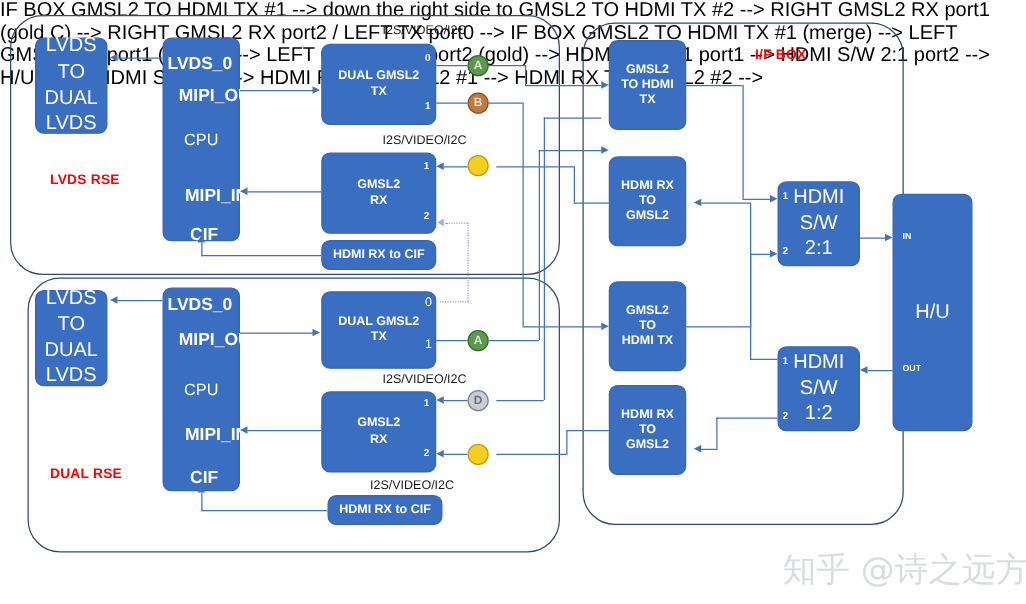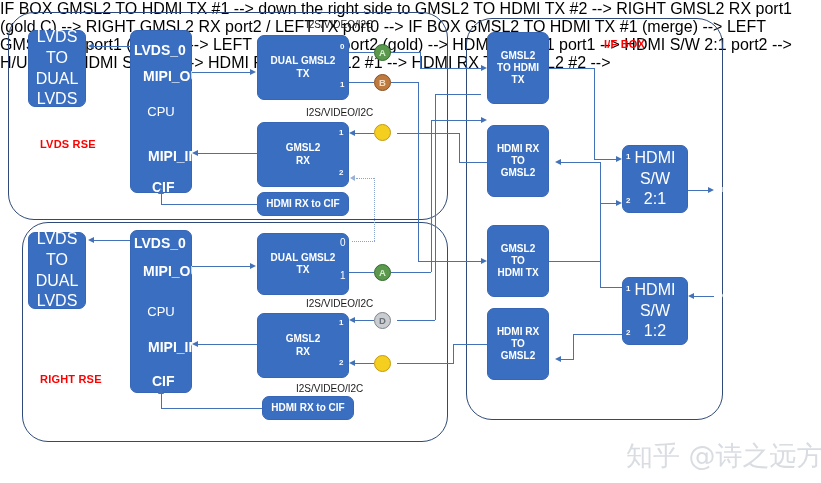--- a/index.html
+++ b/index.html
@@ -109,21 +109,21 @@
 <body>
 
 <div id="stage">
 
   
   <div class="group" style="left:8px;top:12px;width:440px;height:208px;"></div>
   <div class="group" style="left:22px;top:222px;width:426px;height:220px;"></div>
   <div class="group" style="left:466px;top:18px;width:257px;height:402px;"></div>
 
   <div class="group-label" style="left:40px;top:138px;">LVDS RSE</div>
-  <div class="group-label" style="left:40px;top:373px;">RIGHT RSE</div>
+  <div class="group-label" style="left:40px;top:373px;">DUAL RSE</div>
   <div class="group-label" style="left:604px;top:38px;">I/F BOX</div>
 
   
   <div class="blk lg" style="left:28px;top:30px;width:58px;height:77px;">
     <span class="txt">LVDS
 TO
 DUAL
 LVDS</span>
   </div>
 
@@ -271,20 +271,23 @@
 
   <div class="blk lg" style="left:622px;top:277px;width:66px;height:68px;">
     <span class="txt">HDMI
 S/W
 1:2</span>
   </div>
   <div class="pnum" style="left:626px;top:284px;">1</div>
   <div class="pnum" style="left:626px;top:328px;">2</div>
 
   
+  <div class="blk lg" style="left:714px;top:155px;width:64px;height:190px;">
+    <span class="txt">H/U</span>
+  </div>
   <div class="port" style="left:722px;top:186px;font-size:7px;">IN</div>
   <div class="port" style="left:722px;top:292px;font-size:7px;width:12px;white-space:normal;line-height:1.05;">OUT</div>
 
   
 
    IF BOX GMSL2 TO HDMI TX #1 --&gt;
   <div class="h" style="left:349px;top:52px;width:25px;"></div>
   <div class="h" style="left:391px;top:52px;width:29px;"></div>
   <div class="v" style="left:420px;top:52px;height:16px;"></div>
   <div class="h" style="left:420px;top:68px;width:61px;"></div>

